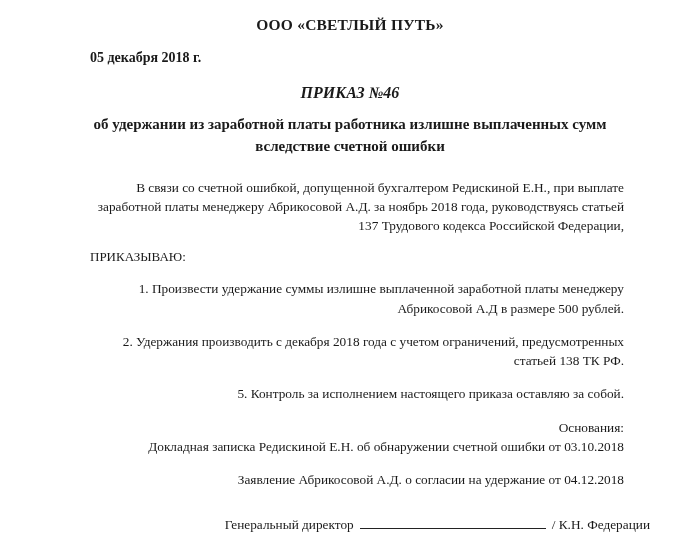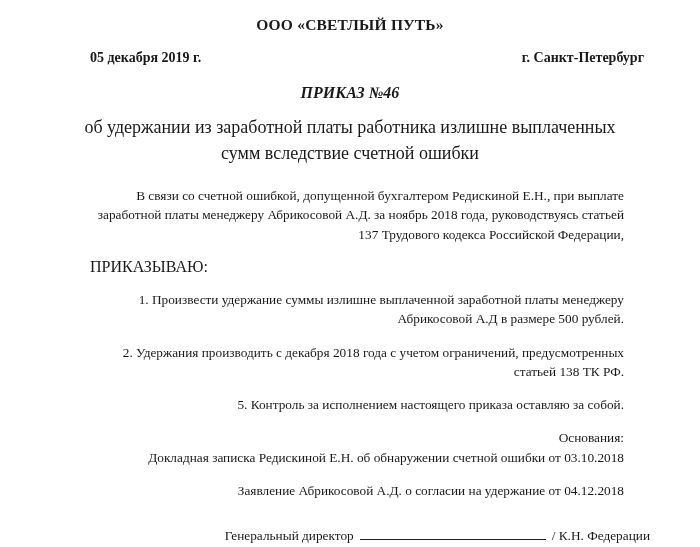--- a/index.html
+++ b/index.html
@@ -43,38 +43,38 @@
 
   .doc-title {
     text-align: center;
     font-weight: bold;
     font-size: 16px;
     margin-bottom: 12px;
     font-style: italic;
   }
   .doc-subtitle {
     text-align: center;
-    font-weight: normal;
-    font-size: 18px;
+    font-weight: bold;
+    font-size: 15px;
     line-height: 1.45;
     margin: 0 34px 20px 34px;
   }
   .body-block {
     padding-left: 44px;
     padding-right: 30px;
   }
   p.para {
     font-size: 13.3px;
     line-height: 1.45;
     margin: 0 0 14px 0;
     text-align: right;
   }
   p.tight { margin-bottom: 0; }
   .order-word {
-    font-size: 16px;
+    font-size: 13px;
     margin: 0 0 14px 0;
   }
   .sign-area {
     margin-top: 26px;
     padding-right: 4px;
   }
   .sign-row {
     display: flex;
     justify-content: flex-end;
     align-items: baseline;
@@ -92,22 +92,21 @@
   .sign-name { white-space: nowrap; }
 </style>
 </head>
 <body>
 
 <div class="page">
 
   <div class="org-title">ООО «СВЕТЛЫЙ ПУТЬ»</div>
 
   <div class="meta-row">
-    <div class="left">05 декабря 2019 г.</div>
-    <div class="right">г. Санкт-Петербург</div>
+    <div class="left">05 декабря 2018 г.</div>
   </div>
 
   <div class="doc-title">ПРИКАЗ №46</div>
   <div class="doc-subtitle">об удержании из заработной платы работника излишне выплаченных сумм вследствие счетной ошибки</div>
 
   <div class="body-block">
     <p class="para">В связи со счетной ошибкой, допущенной бухгалтером Редискиной Е.Н., при выплате заработной платы менеджеру Абрикосовой А.Д. за ноябрь 2018 года, руководствуясь статьей 137 Трудового кодекса Российской Федерации,</p>
 
     <p class="order-word">ПРИКАЗЫВАЮ:</p>
 

